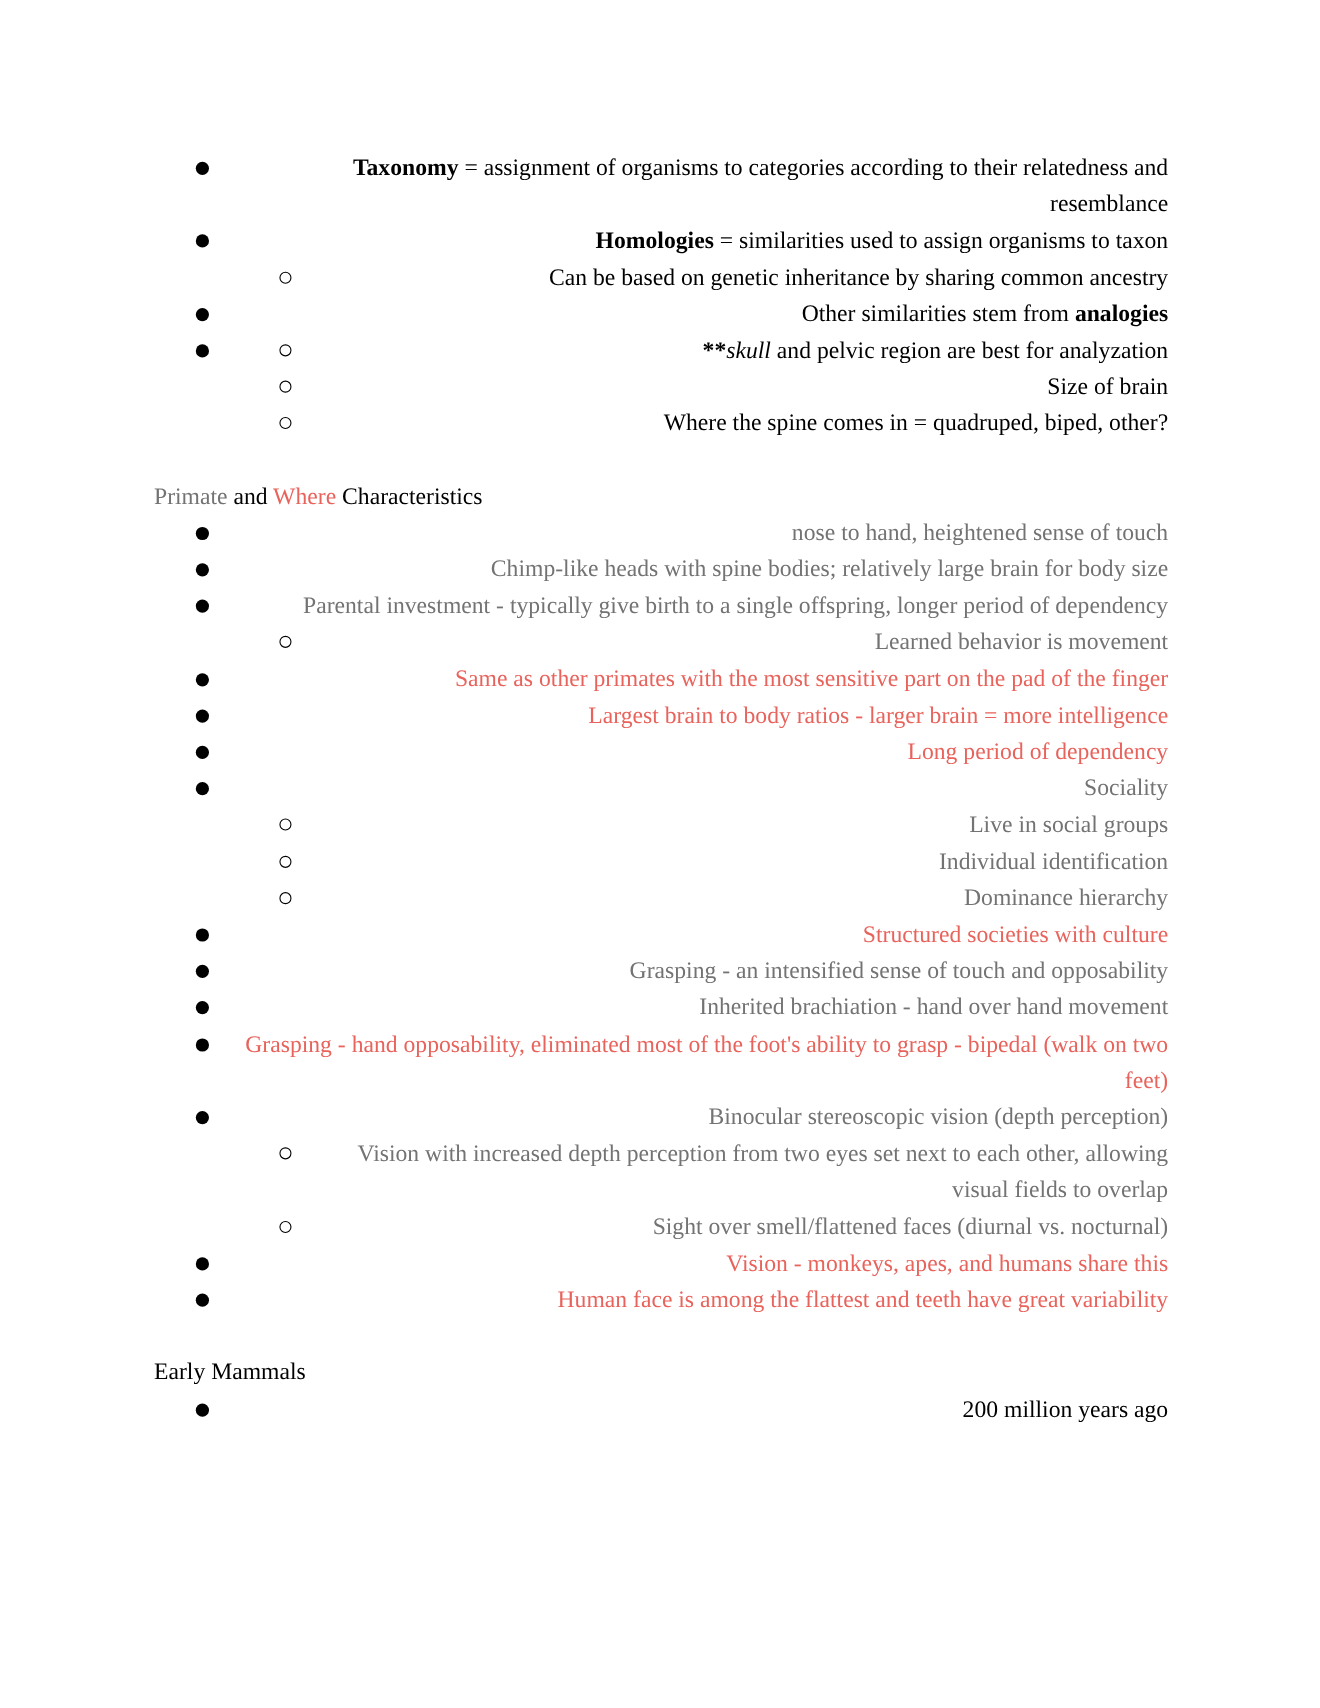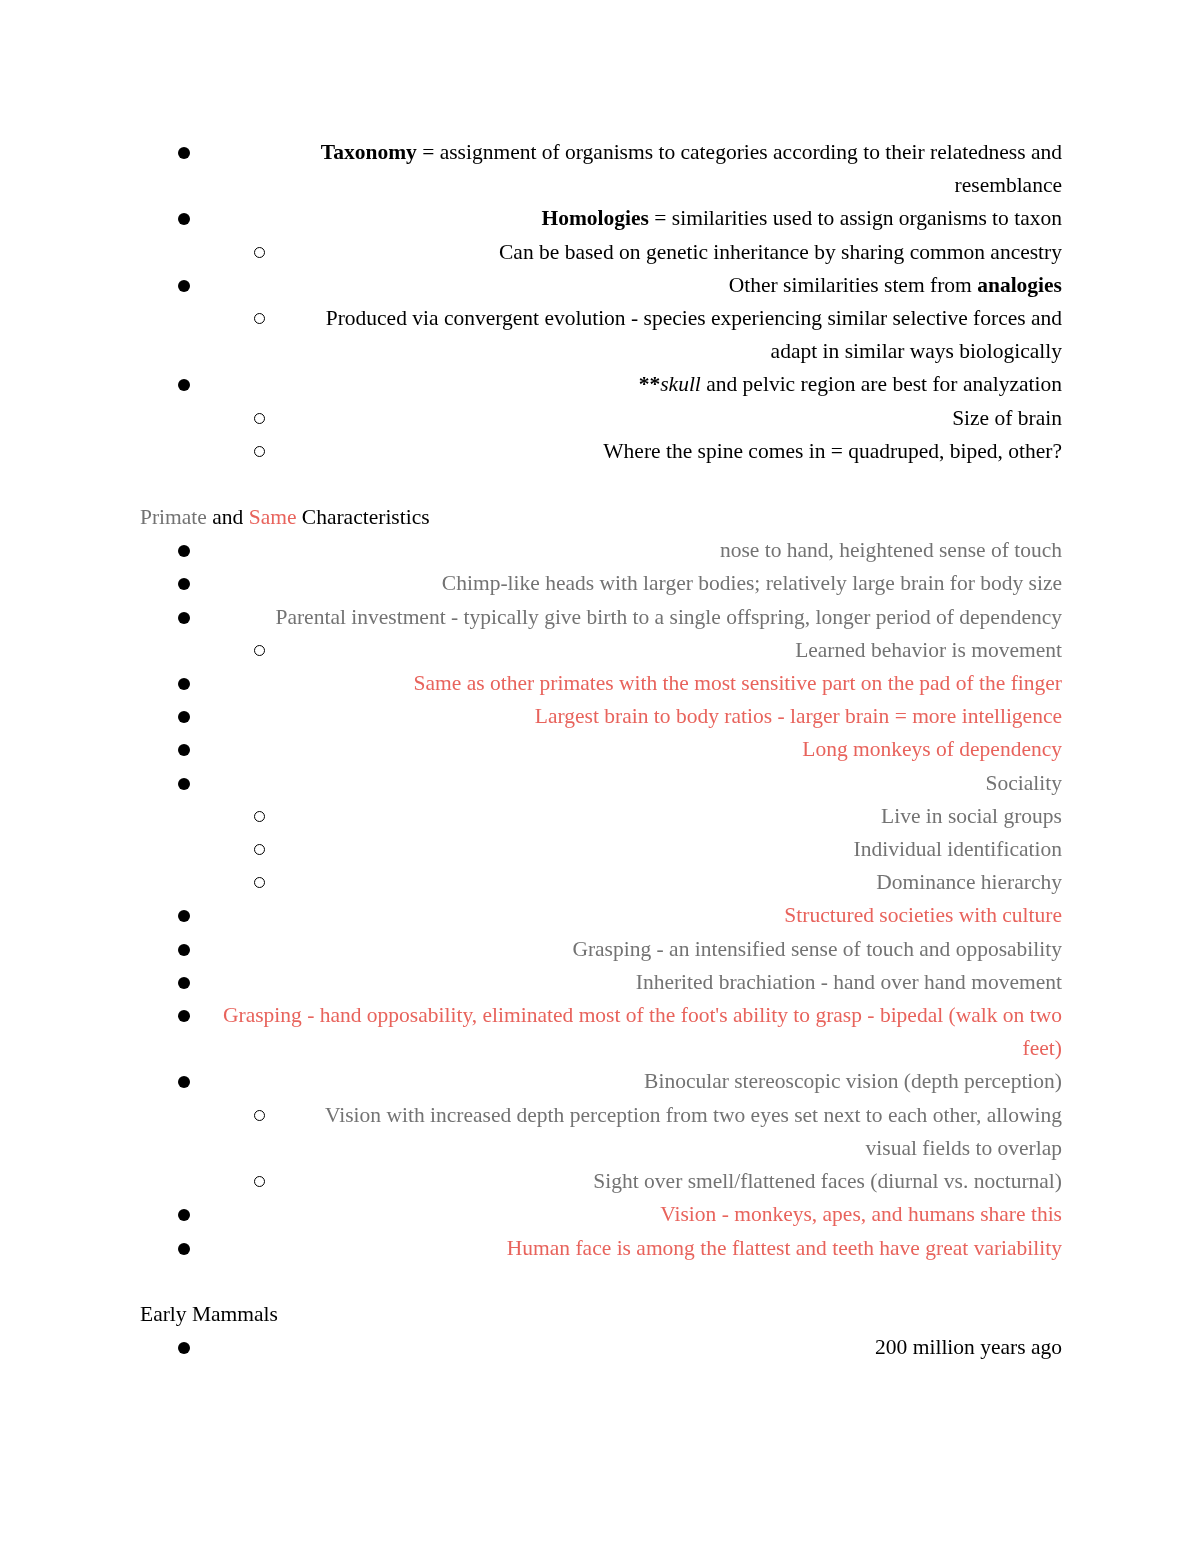--- a/index.html
+++ b/index.html
@@ -125,53 +125,52 @@
         <span class="txt c-black nojust">Can be based on genetic inheritance by sharing common ancestry</span>
       </li>
 
       <li class="b1">
         <span class="bullet-filled"></span>
         <span class="txt c-black nojust"><span>Other similarities stem from </span><span class="bold">analogies</span></span>
       </li>
 
       <li class="b2">
         <span class="bullet-hollow"></span>
-        <span class="txt c-black">Produced via convergent evolution - species experiencing similar selective forces and adapt in similar ways biologically</span>
       </li>
 
       <li class="b1">
         <span class="bullet-filled"></span>
         <span class="txt c-black nojust"><span class="bold">**</span><span class="ital">skull</span><span> and pelvic region are best for analyzation</span></span>
       </li>
 
       <li class="b2">
         <span class="bullet-hollow"></span>
         <span class="txt c-black nojust">Size of brain</span>
       </li>
 
       <li class="b2">
         <span class="bullet-hollow"></span>
         <span class="txt c-black nojust">Where the spine comes in = quadruped, biped, other?</span>
       </li>
     </ul>
 
     <div class="spacer-lg"></div>
 
-    <p class="heading"><span class="c-blue">Primate</span><span class="c-black"> and </span><span class="c-red">Same</span><span class="c-black"> Characteristics</span></p>
+    <p class="heading"><span class="c-blue">Primate</span><span class="c-black"> and </span><span class="c-red">Where</span><span class="c-black"> Characteristics</span></p>
 
     <ul class="lvl1">
 
       <li class="b1">
         <span class="bullet-filled"></span>
         <span class="txt c-blue nojust">nose to hand, heightened sense of touch</span>
       </li>
 
       <li class="b1">
         <span class="bullet-filled"></span>
-        <span class="txt c-blue nojust">Chimp-like heads with larger bodies; relatively large brain for body size</span>
+        <span class="txt c-blue nojust">Chimp-like heads with spine bodies; relatively large brain for body size</span>
       </li>
 
       <li class="b1">
         <span class="bullet-filled"></span>
         <span class="txt c-blue">Parental investment - typically give birth to a single offspring, longer period of dependency</span>
       </li>
 
       <li class="b2">
         <span class="bullet-hollow"></span>
         <span class="txt c-blue nojust">Learned behavior is movement</span>
@@ -182,21 +181,21 @@
         <span class="txt c-red nojust">Same as other primates with the most sensitive part on the pad of the finger</span>
       </li>
 
       <li class="b1">
         <span class="bullet-filled"></span>
         <span class="txt c-red nojust">Largest brain to body ratios - larger brain = more intelligence</span>
       </li>
 
       <li class="b1">
         <span class="bullet-filled"></span>
-        <span class="txt c-red nojust">Long monkeys of dependency</span>
+        <span class="txt c-red nojust">Long period of dependency</span>
       </li>
 
       <li class="b1">
         <span class="bullet-filled"></span>
         <span class="txt c-blue nojust">Sociality</span>
       </li>
 
       <li class="b2">
         <span class="bullet-hollow"></span>
         <span class="txt c-blue nojust">Live in social groups</span>

